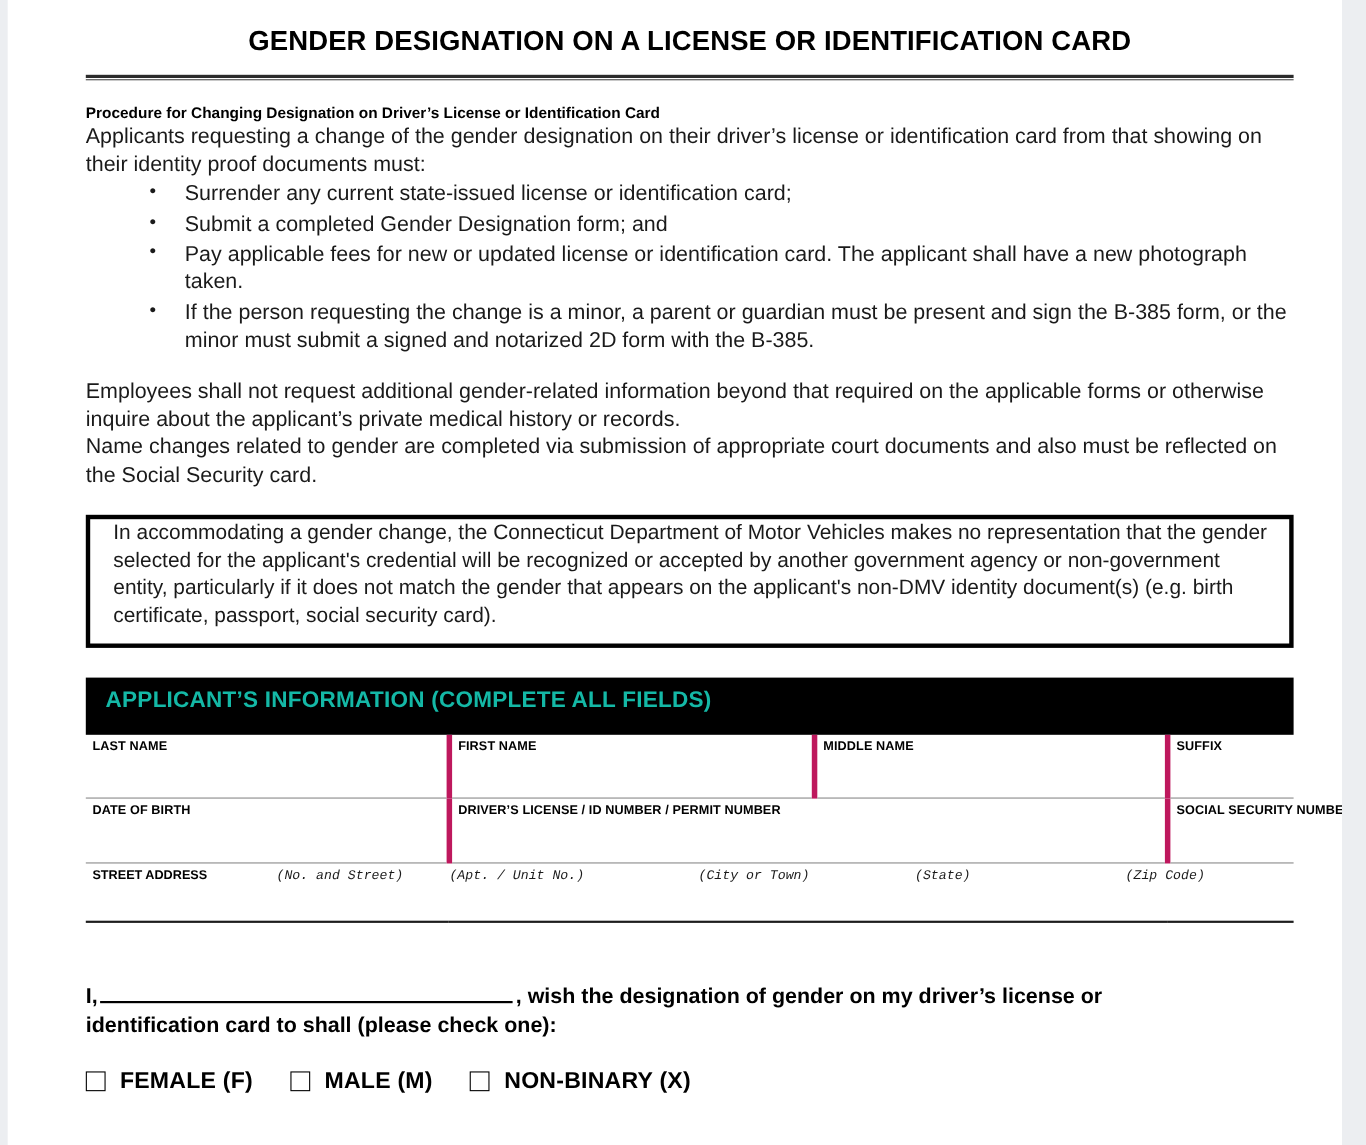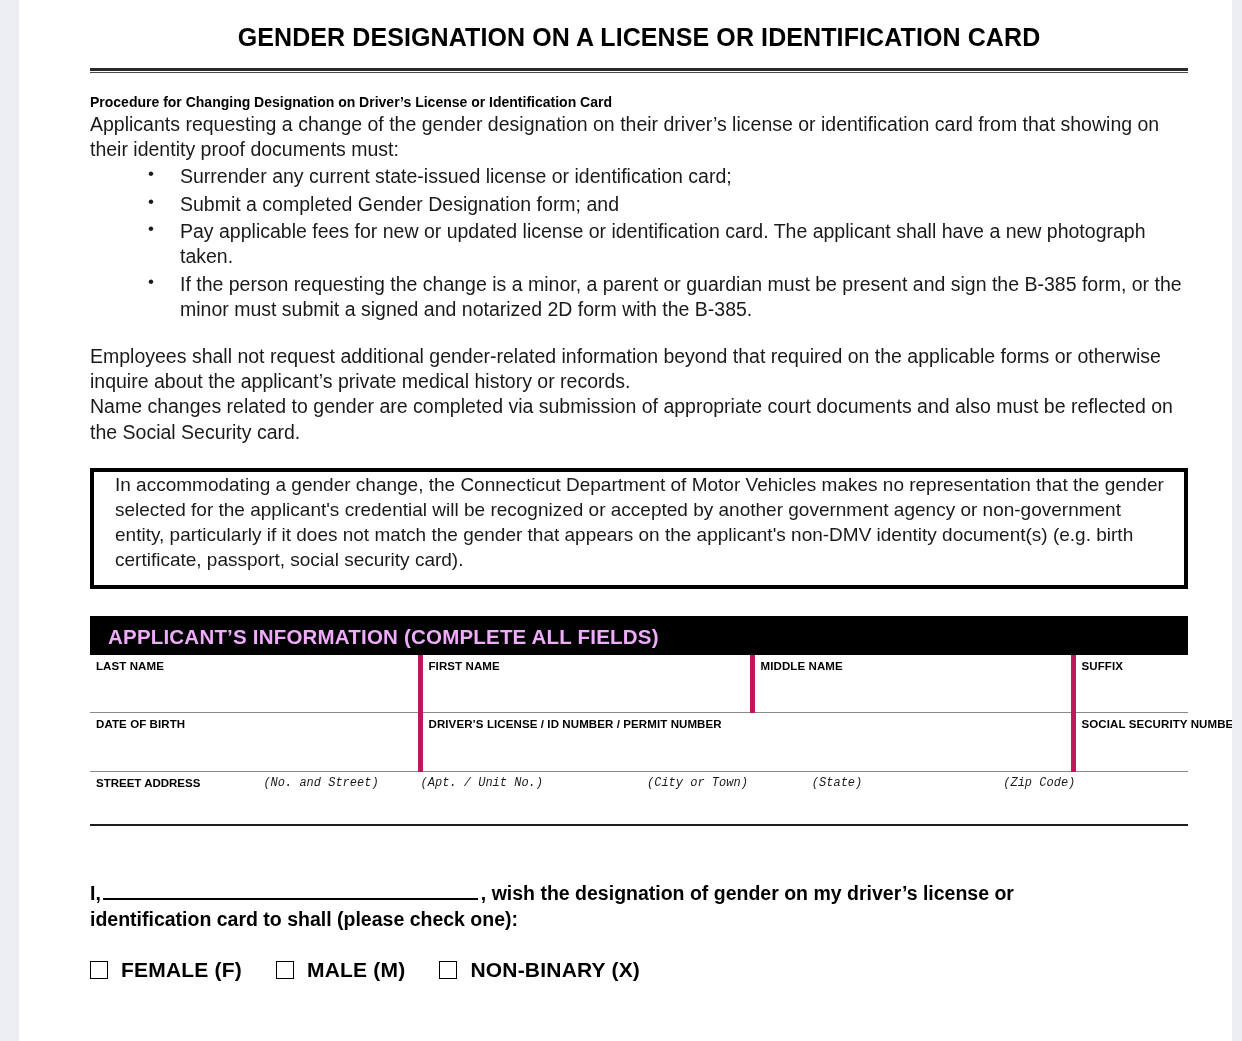--- a/index.html
+++ b/index.html
@@ -9,21 +9,21 @@
   }
   body {
     width: 1242px;
     height: 1041px;
     background: #eceef1;
     font-family: "Liberation Sans", sans-serif;
     overflow: hidden;
   }
   .page {
     position: absolute;
-    left: 19px;
+    left: 7px;
     top: 0;
     width: 1213px;
     height: 1041px;
     background: #ffffff;
     box-sizing: border-box;
     overflow: hidden;
   }
   .content {
     position: absolute;
     left: 71px;
@@ -110,27 +110,27 @@
     line-height: 1.32;
   }
 
   
   .form-block {
     margin-top: 27px;
     width: 1098px;
   }
   .black-bar {
     background: #000;
-    color: #f0abfc;
+    color: #14b8a6;
     font-size: 20.5px;
     font-weight: bold;
     letter-spacing: 0.2px;
     padding: 9px 0 8px 18px;
     box-sizing: border-box;
-    height: 39px;
+    height: 52px;
   }
   .ftable {
     width: 100%;
     border-collapse: collapse;
     table-layout: fixed;
   }
   .ftable td {
     vertical-align: top;
     padding: 5px 0 0 6px;
     border-bottom: 1px solid #8a8a8a;
@@ -166,21 +166,21 @@
     font-size: 12px;
     font-style: italic;
     color: #1a1a1a;
     white-space: nowrap;
     text-align: left;
     font-family: Liberation Mono, monospace;
   }
   .sub-nostreet { margin-left: 63px; }
   .sub-apt      { margin-left: 42px; }
   .sub-city     { margin-left: 104px; }
-  .sub-state    { margin-left: 64px; }
+  .sub-state    { margin-left: 96px; }
   .sub-zip      { margin-left: 141px; }
 
   
   .declaration {
     margin-top: 55px;
     font-size: 19.5px;
     font-weight: bold;
     color: #000;
     line-height: 1.3;
   }

